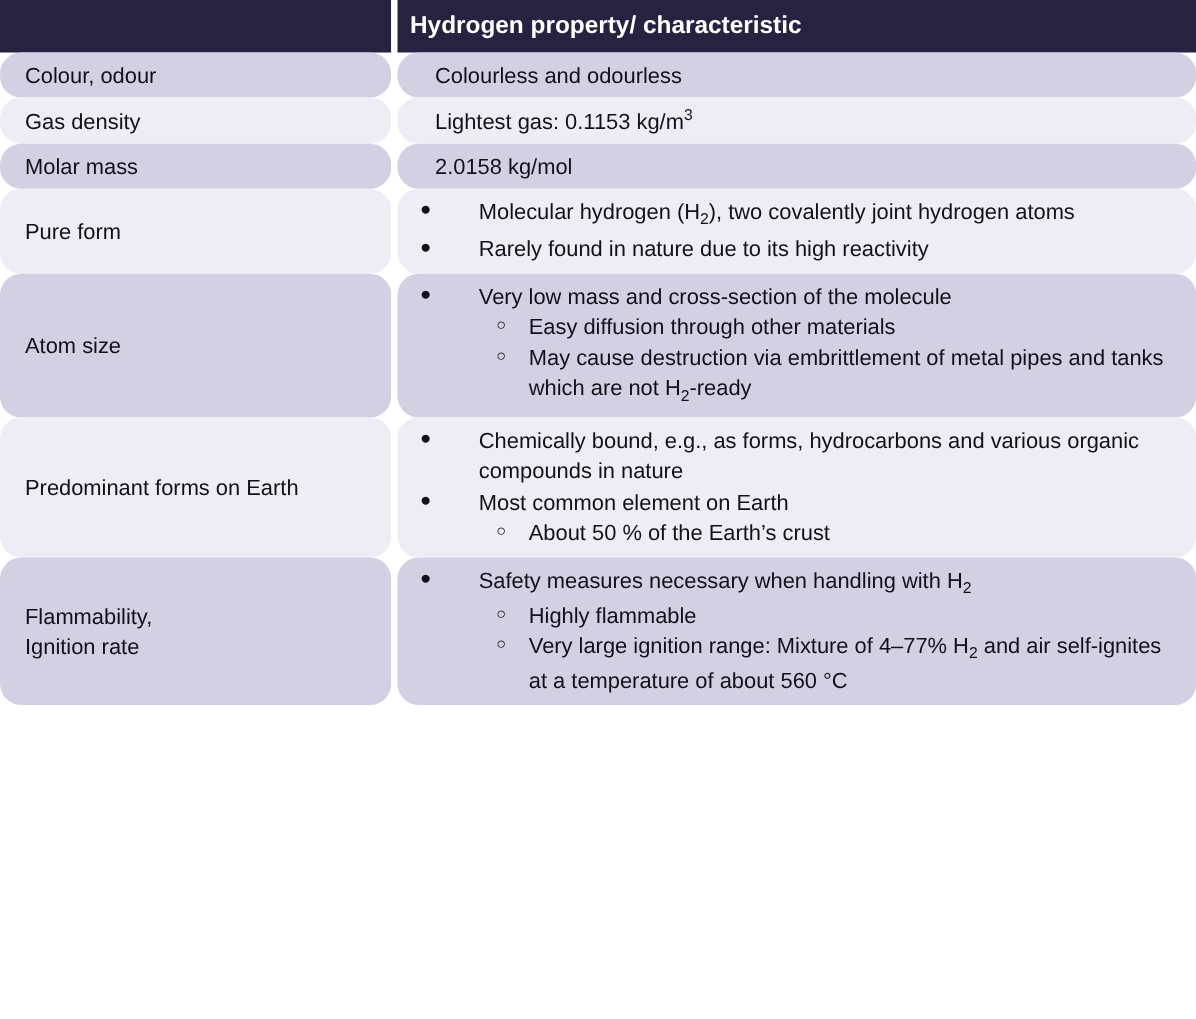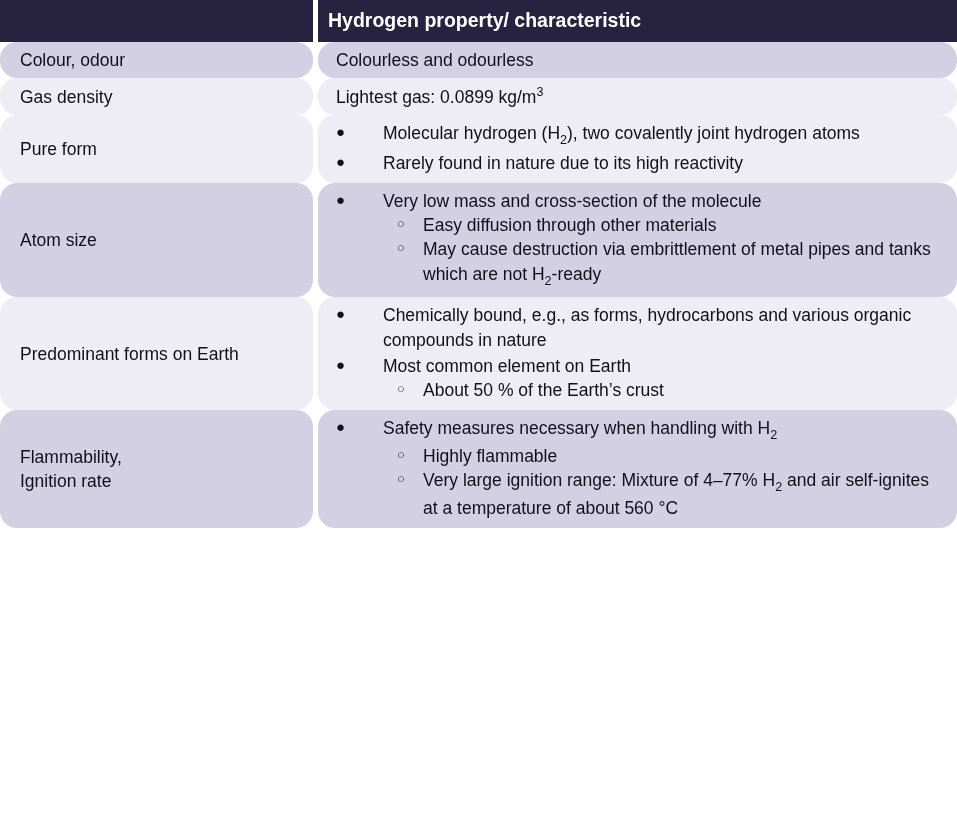--- a/index.html
+++ b/index.html
@@ -64,20 +64,21 @@
   }
   tbody tr.shade-a td.label,
   tbody tr.shade-a td.value { background: #d3d0e4; }
   tbody tr.shade-b td.label,
   tbody tr.shade-b td.value { background: #eeedf6; }
 
   
   .plain {
     display: block;
     padding-left: 8px;
+    margin-left: 12px;
   }
 
   
   ul.lvl1 {
     list-style: none;
     margin: 0;
     padding: 0;
   }
   ul.lvl1 > li.b1 {
     position: relative;
@@ -133,21 +134,28 @@
           <td class="label">Colour, odour</td>
           <td class="gap"></td>
           <td class="value">
             <span class="plain">Colourless and odourless</span>
           </td>
         </tr>
         <tr class="shade-b">
           <td class="label">Gas density</td>
           <td class="gap"></td>
           <td class="value">
-            <span class="plain"><span>Lightest gas: 0.0899 kg/m</span><span class="sup">3</span></span>
+            <span class="plain"><span>Lightest gas: 0.1153 kg/m</span><span class="sup">3</span></span>
+          </td>
+        </tr>
+        <tr class="shade-a">
+          <td class="label">Molar mass</td>
+          <td class="gap"></td>
+          <td class="value">
+            <span class="plain">2.0158 kg/mol</span>
           </td>
         </tr>
         <tr class="shade-b">
           <td class="label">Pure form</td>
           <td class="gap"></td>
           <td class="value">
             <ul class="lvl1">
               <li class="b1"><span class="marker1">●</span><span>Molecular hydrogen (H</span><span class="sub">2</span><span>), two covalently joint hydrogen atoms</span></li>
               <li class="b1"><span class="marker1">●</span><span>Rarely found in nature due to its high reactivity</span></li>
             </ul>

